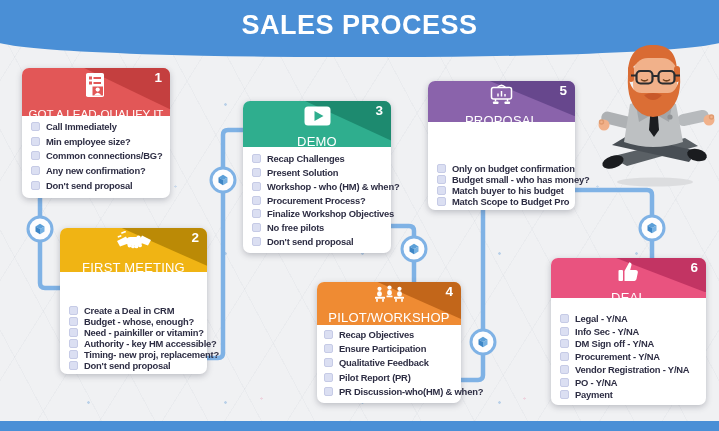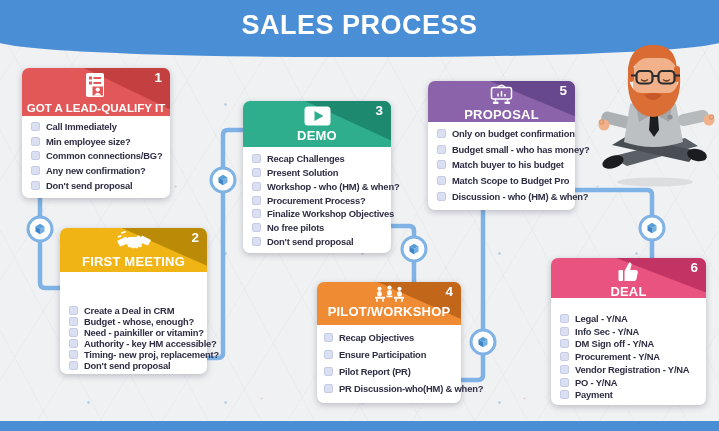--- a/index.html
+++ b/index.html
@@ -20,33 +20,33 @@
     letter-spacing:.5px;font-weight:bold;}
   .footer-bar{position:absolute;left:0;right:0;bottom:0;height:10px;background:#4a8fd6;z-index:2;}
   .flow{position:absolute;left:0;top:0;z-index:1;}
   .card{position:absolute;background:#fff;border-radius:7px;z-index:3;
     box-shadow:0 2px 6px rgba(45,52,70,.28);}
   .card-header{position:relative;border-radius:7px 7px 0 0;overflow:hidden;color:#fff;text-align:center;}
   .fold{position:absolute;top:0;right:0;width:58%;height:86%;
     clip-path:polygon(0 0,100% 0,100% 100%);}
   .num{position:absolute;top:2px;right:8px;font-weight:bold;font-size:13.5px;z-index:2;}
   .hicon{display:flex;justify-content:center;align-items:flex-end;position:relative;z-index:1;}
-  .htitle{position:relative;z-index:1;font-weight:bold;font-size:13px;letter-spacing:.2px;margin-top:2px;}
+  .htitle{position:relative;z-index:1;font-weight:normal;font-size:13px;letter-spacing:.2px;margin-top:8px;}
   .card-body{position:absolute;left:0;right:0;bottom:2px;display:flex;flex-direction:column;
     justify-content:space-evenly;padding:1px 4px 1px 9px;}
   .item{display:flex;align-items:center;}
   .cb{width:9px;height:9px;flex:0 0 9px;margin-right:6px;border-radius:2px;
     background:#dbdff2;border:1px solid #c6cbe6;box-sizing:border-box;}
   .lbl{font-size:9.4px;font-weight:bold;color:#2e2e44;letter-spacing:-.2px;white-space:nowrap;}
   
   .card1{left:22px;top:68px;width:148px;height:130px;}  .card1 .card-header{height:48px;} .card1 .card-body{top:48px;} .card1 .htitle{font-size:11.6px;letter-spacing:0;}
   .card2{left:60px;top:228px;width:147px;height:146px;} .card2 .card-header{height:44px;} .card2 .card-body{top:44px;justify-content:flex-end;}
   .card3{left:243px;top:101px;width:148px;height:152px;}.card3 .card-header{height:46px;} .card3 .card-body{top:48px;}
   .card4{left:317px;top:282px;width:144px;height:121px;}.card4 .card-header{height:43px;} .card4 .card-body{top:43px;padding-left:7px;}
-  .card5{left:428px;top:81px;width:147px;height:129px;} .card5 .card-header{height:41px;} .card5 .card-body{top:41px;}
+  .card5{left:428px;top:81px;width:147px;height:129px;} .card5 .card-header{height:41px;} .card5 .card-body{top:41px;justify-content:flex-end;}
   .card6{left:551px;top:258px;width:155px;height:147px;}.card6 .card-header{height:40px;} .card6 .card-body{top:52px;}
   .character{position:absolute;left:597px;top:42px;z-index:4;}
 </style>
 </head>
 <body>
 
 <svg class="flow" width="719" height="431">
   <defs>
     <g id="cube">
       <path d="M0,-5.2 L4.5,-2.6 L0,0 L-4.5,-2.6 Z" fill="#5b9fd8"></path>
@@ -265,20 +265,24 @@
   <div class="item">
     <span class="cb"></span>
     <span class="lbl">Recap Objectives</span>
   </div>
 
   <div class="item">
     <span class="cb"></span>
     <span class="lbl">Ensure Participation</span>
   </div>
 
+  <div class="item">
+    <span class="cb"></span>
+    <span class="lbl">Qualitative Feedback</span>
+  </div>
 
   <div class="item">
     <span class="cb"></span>
     <span class="lbl">Pilot Report (PR)</span>
   </div>
 
   <div class="item">
     <span class="cb"></span>
     <span class="lbl">PR Discussion-who(HM) &amp; when?</span>
   </div>
@@ -317,24 +321,20 @@
   <div class="item">
     <span class="cb"></span>
     <span class="lbl">Match buyer to his budget</span>
   </div>
 
   <div class="item">
     <span class="cb"></span>
     <span class="lbl">Match Scope to Budget Pro</span>
   </div>
 
-  <div class="item">
-    <span class="cb"></span>
-    <span class="lbl">Discussion - who (HM) &amp; when?</span>
-  </div>
 </div>
 </div>
 
 <div class="card card6">
   <div class="card-header" style="background: rgb(233, 83, 127);">
     <div class="fold" style="background: rgb(194, 52, 99);"></div>
     <div class="num">6</div>
     <div class="hicon">
       <svg width="23" height="21" viewBox="0 0 23 21" style="margin-top:3px" fill="#fff">
         <rect x="1.5" y="9" width="4.5" height="11" rx="1"></rect>

